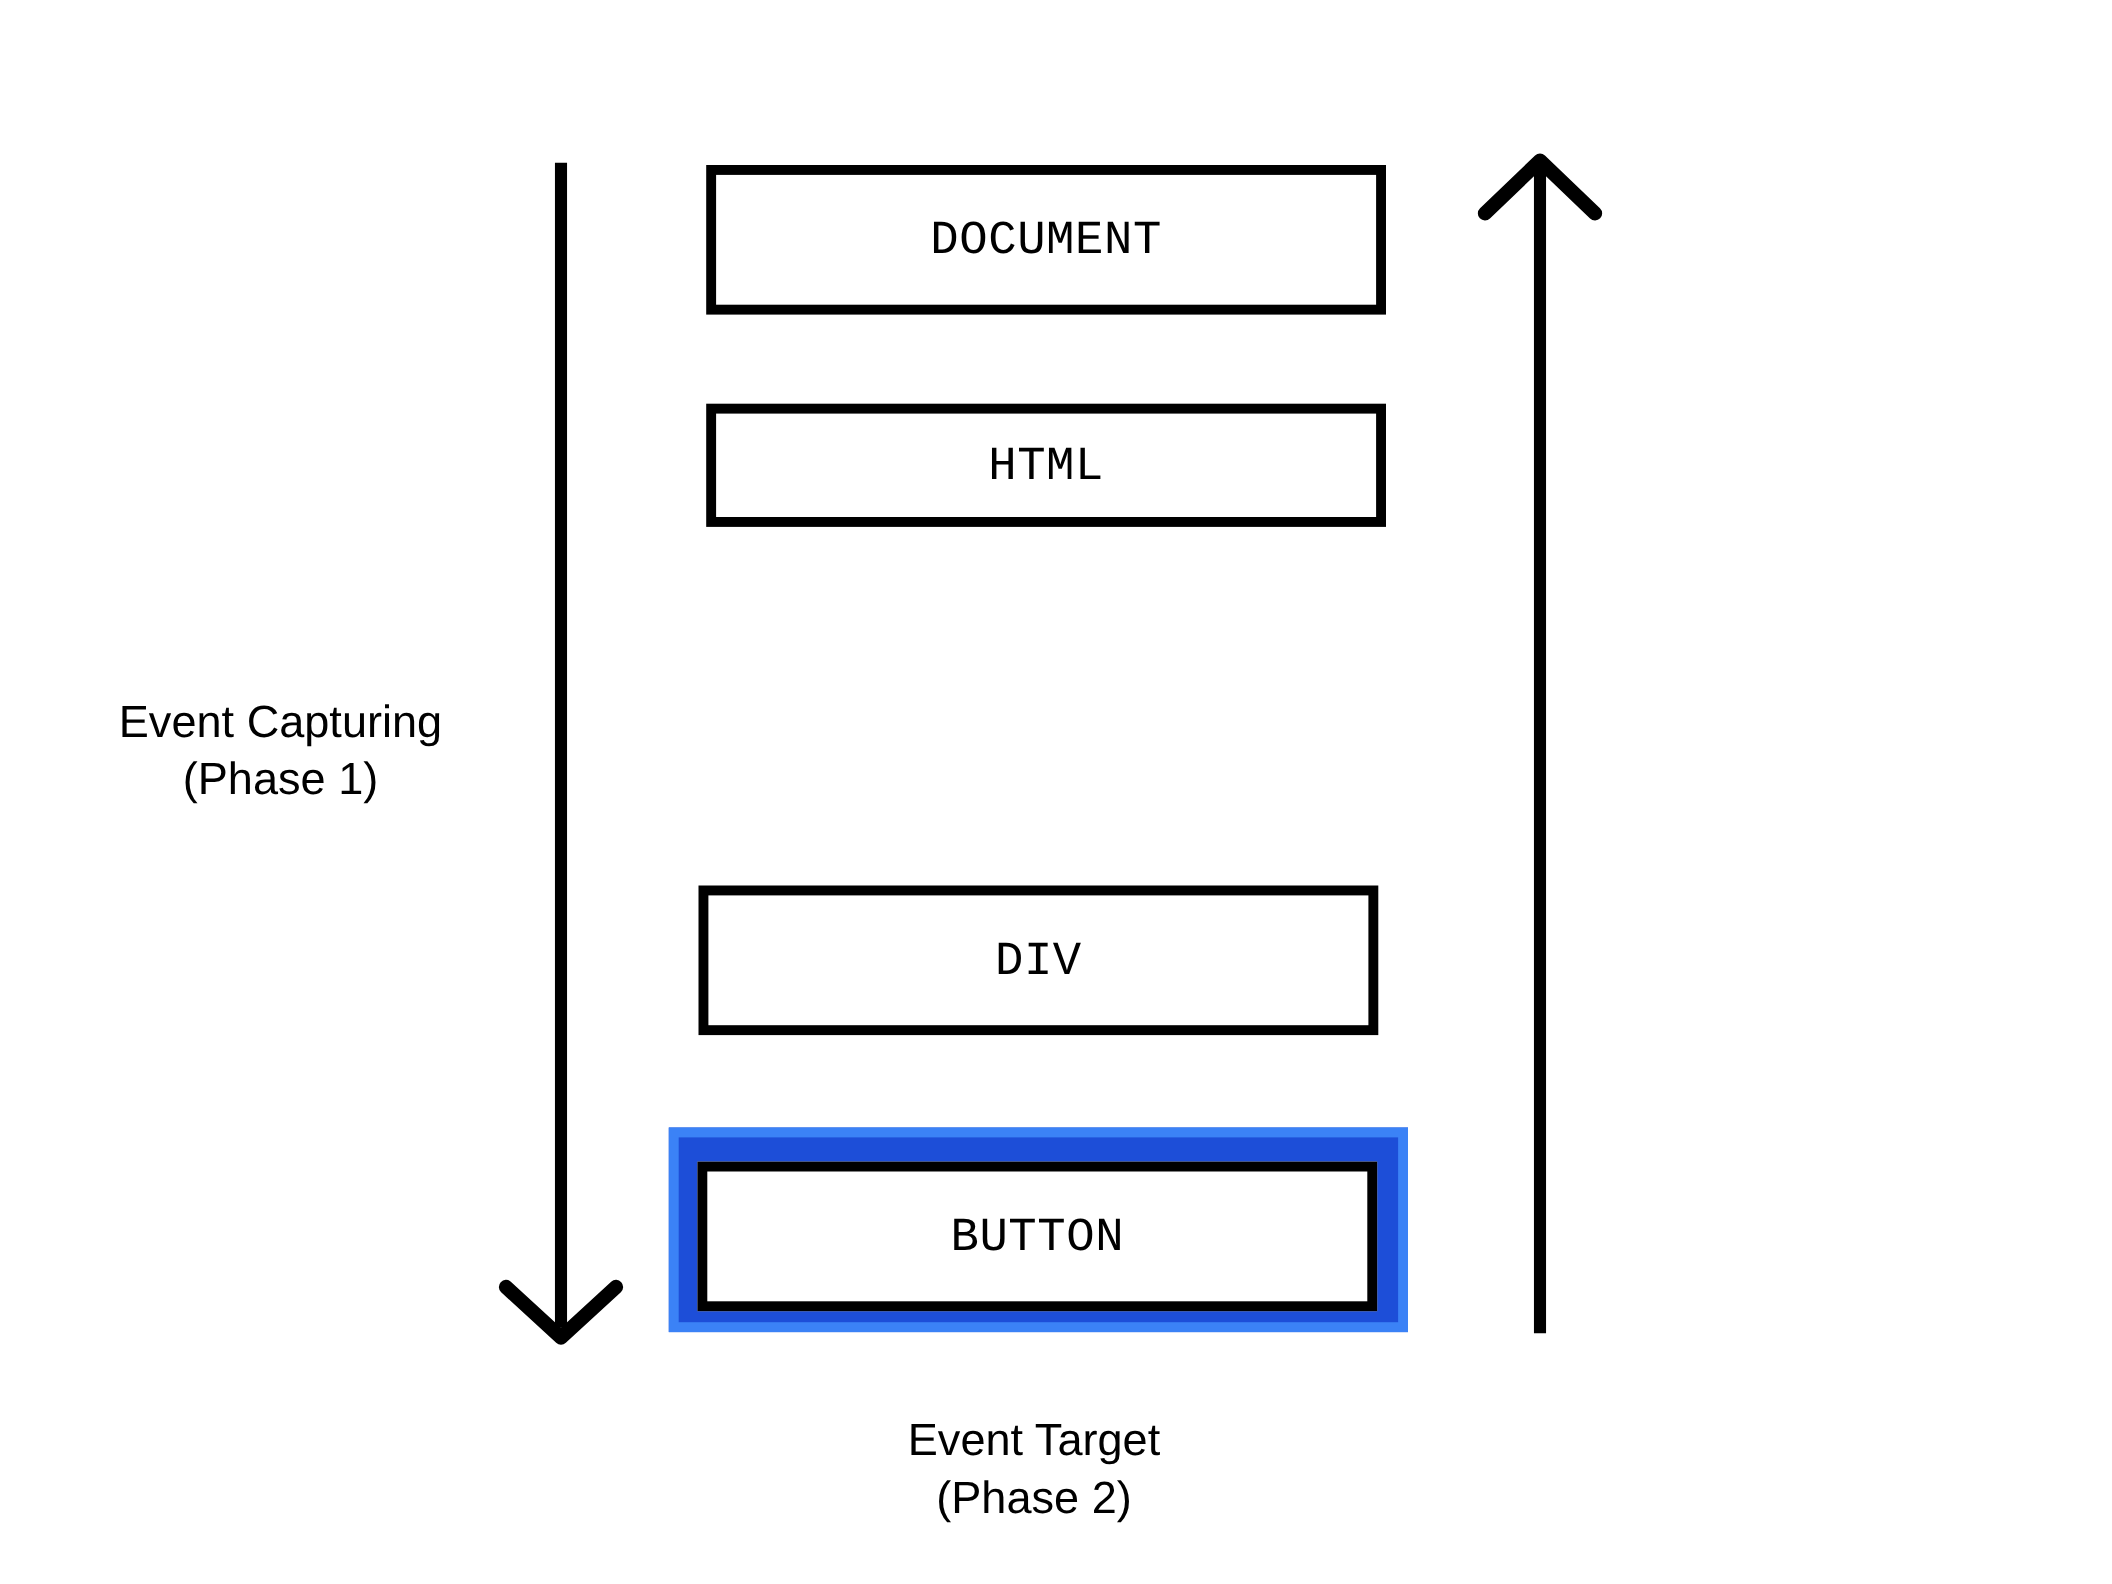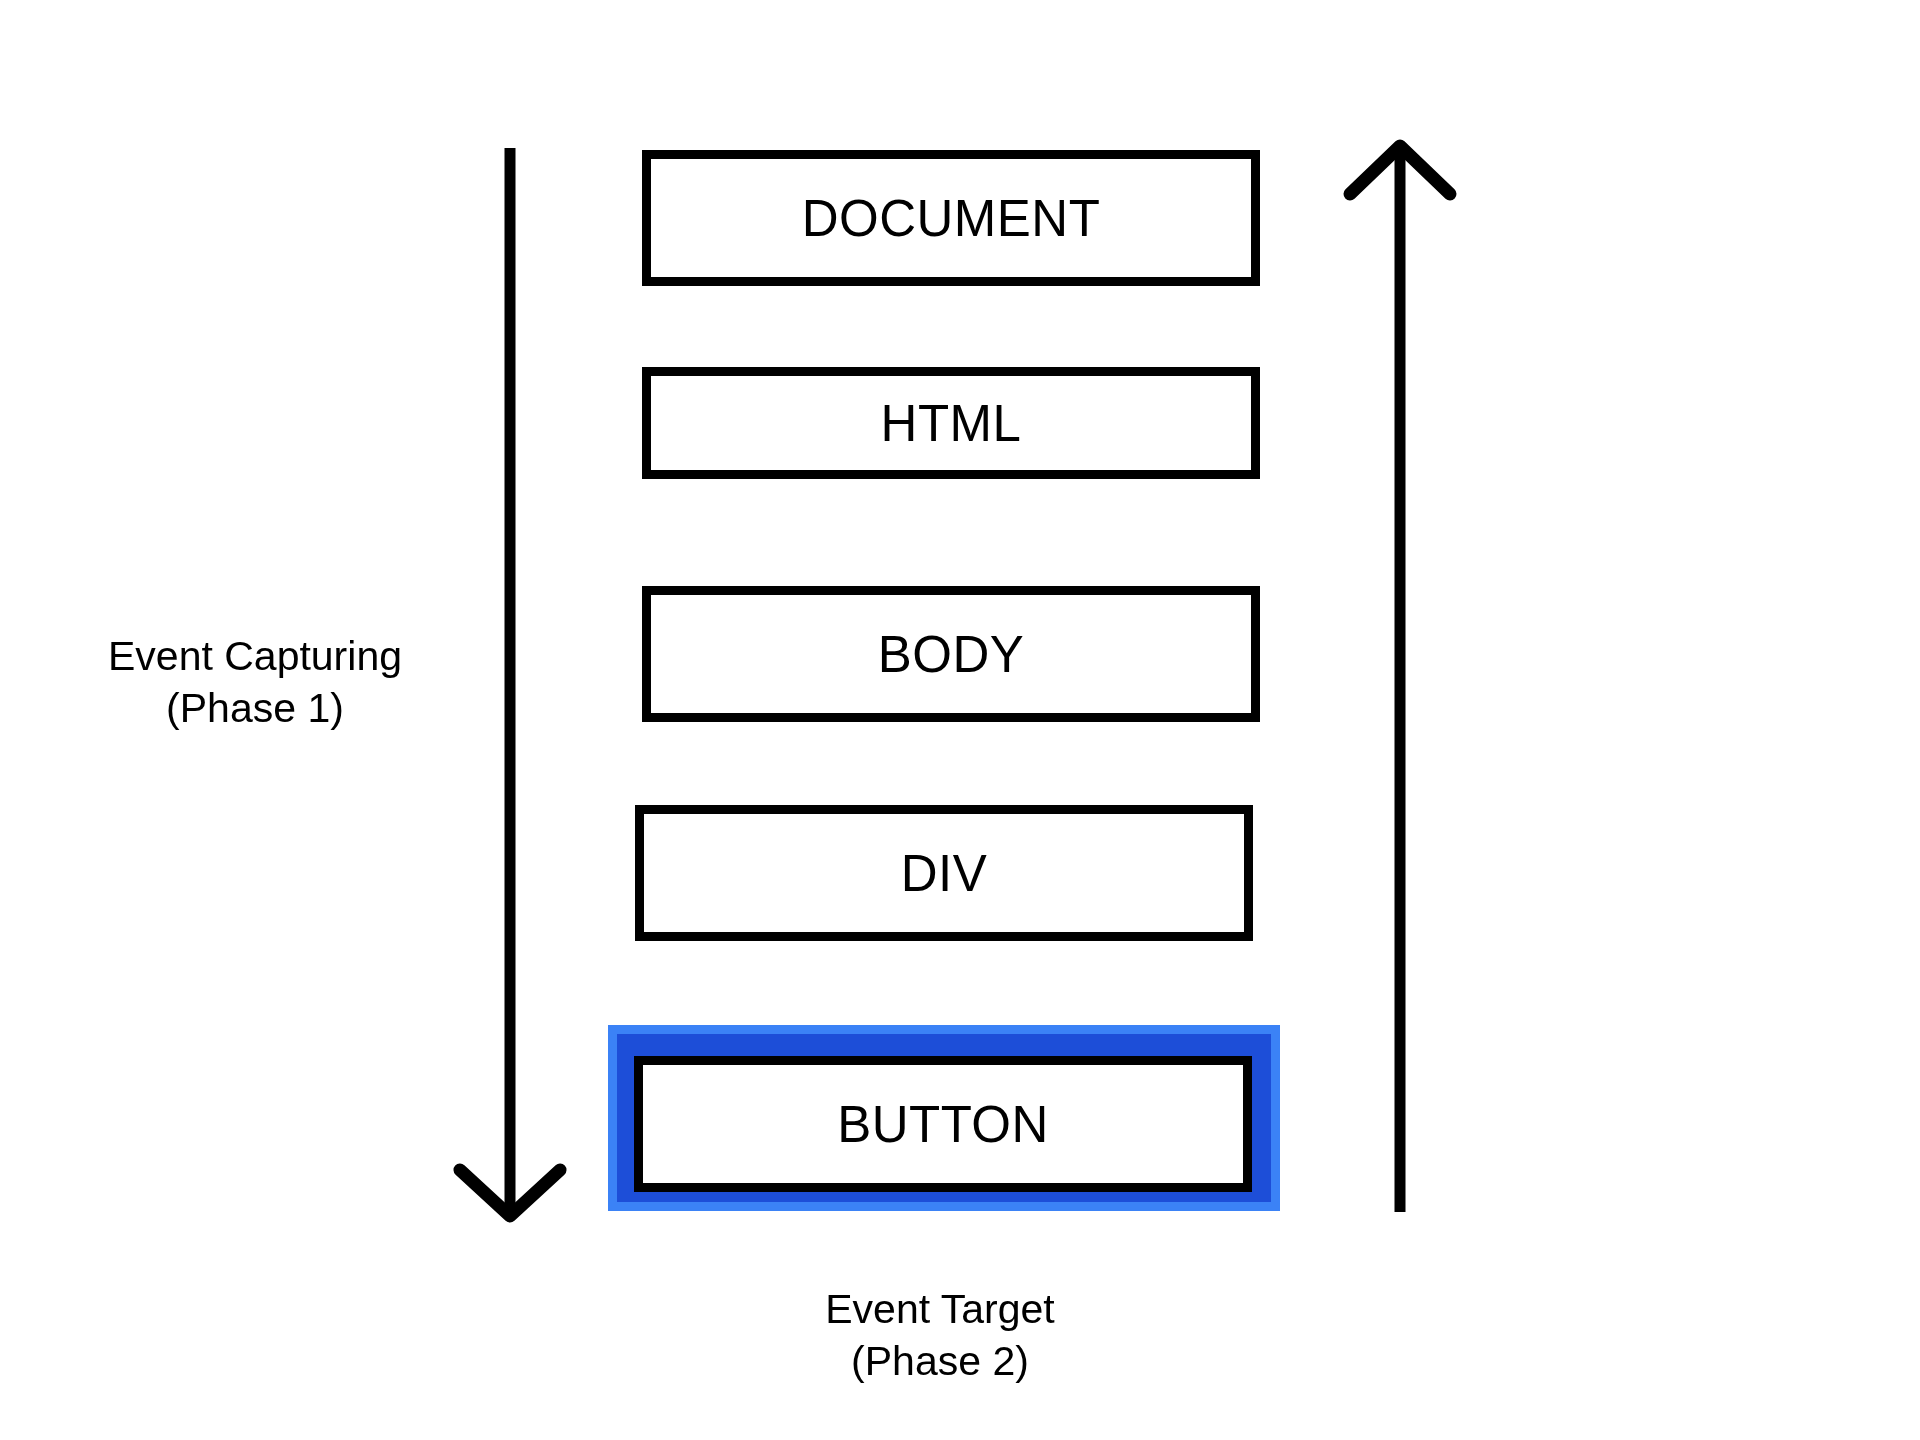--- a/index.html
+++ b/index.html
@@ -30,22 +30,22 @@
   .node-box {
     position: absolute;
     box-sizing: border-box;
     background: #ffffff;
     border: 9px solid #000000;
     display: flex;
     align-items: center;
     justify-content: center;
   }
   .node-label {
-    font-family: Liberation Sans, sans-serif;
-    font-size: 51px;
+    font-family: Liberation Mono, monospace;
+    font-size: 43px;
     letter-spacing: 0.5px;
     color: #000000;
     line-height: 1;
     white-space: nowrap;
   }
   .target-outer {
     position: absolute;
     box-sizing: border-box;
     background: #1d4ed8;
     border: 9px solid #3b82f6;
@@ -77,23 +77,20 @@
   </svg>
 
   <div class="node-box" style="left:642px; top:150px; width:618px; height:136px;">
     <span class="node-label">DOCUMENT</span>
   </div>
 
   <div class="node-box" style="left:642px; top:367px; width:618px; height:112px;">
     <span class="node-label">HTML</span>
   </div>
 
-  <div class="node-box" style="left:642px; top:586px; width:618px; height:136px;">
-    <span class="node-label">BODY</span>
-  </div>
 
   <div class="node-box" style="left:635px; top:805px; width:618px; height:136px;">
     <span class="node-label">DIV</span>
   </div>
 
   <div class="target-outer" style="left:608px; top:1025px; width:672px; height:186px;">
     <div class="node-box" style="left:17px; top:22px; width:618px; height:136px;">
       <span class="node-label">BUTTON</span>
     </div>
   </div>

